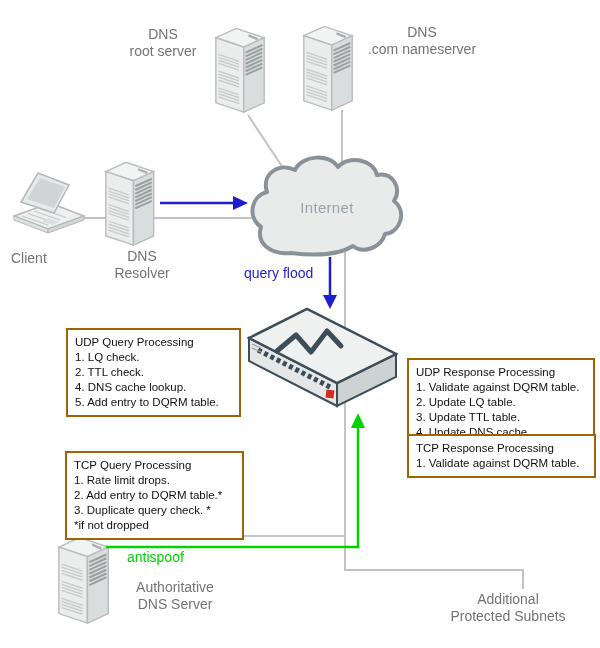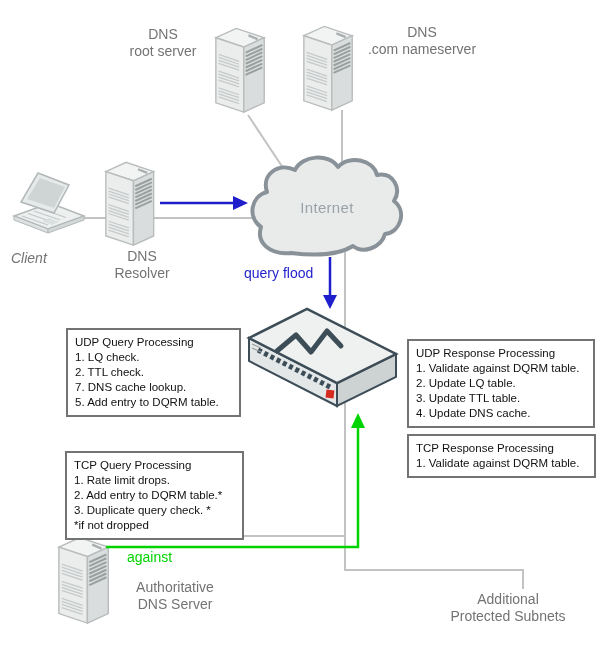--- a/index.html
+++ b/index.html
@@ -5,21 +5,21 @@
   html,body{margin:0;padding:0;background:#fff;}
   .canvas{position:relative;width:600px;height:648px;background:#ffffff;
           font-family:"Liberation Sans",sans-serif;overflow:hidden;}
   svg.layer{position:absolute;left:0;top:0;}
   .lbl{position:absolute;white-space:pre-line;font-size:14px;line-height:17px;
        color:#737373;text-align:center;}
   .lbl.alignleft{text-align:left;}
   .lbl.blue{color:#1e1ecc;}
   .lbl.green{color:#00d400;}
   .lbl.internet{color:#9aa1a8;font-weight:normal;font-size:15px;letter-spacing:.3px;}
-  .pbox{position:absolute;background:#ffffff;border:2px solid #737373;
+  .pbox{position:absolute;background:#ffffff;border:2px solid #a16207;
         padding:5px 7px;font-size:11.5px;line-height:15px;color:#111;
         box-sizing:border-box;}
 </style>
 </head>
 <body>
 
 <div class="canvas">
 
   <svg class="layer" width="600" height="648" viewBox="0 0 600 648">
 
@@ -93,54 +93,54 @@
       <polygon points="358,413 351,428 365,428" fill="#00d400"></polygon>
     </g>
   </svg>
 
   <div class="lbl" style="left:98px;top:26px;width:130px;">DNS
 root server</div>
 
   <div class="lbl" style="left:348px;top:24px;width:148px;">DNS
 .com nameserver</div>
 
-  <div class="lbl alignleft" style="left:11px;top:250px;width:60px;font-style:italic;">Client</div>
+  <div class="lbl alignleft" style="left:11px;top:250px;width:60px;">Client</div>
 
   <div class="lbl" style="left:96px;top:248px;width:92px;">DNS
 Resolver</div>
 
   <div class="lbl internet" style="left:270px;top:199px;width:114px;">Internet</div>
 
   <div class="lbl blue alignleft" style="left:244px;top:265px;width:90px;">query flood</div>
 
-  <div class="lbl green alignleft" style="left:127px;top:549px;width:90px;">against</div>
+  <div class="lbl green alignleft" style="left:127px;top:549px;width:90px;">antispoof</div>
 
   <div class="lbl" style="left:116px;top:579px;width:118px;">Authoritative
 DNS Server</div>
 
   <div class="lbl" style="left:428px;top:591px;width:160px;">Additional
 Protected Subnets</div>
 
   <div class="pbox" style="left:66px;top:328px;width:175px;">
     <div>UDP Query Processing</div>
     <div>1. LQ check.</div>
     <div>2. TTL check.</div>
-    <div>7. DNS cache lookup.</div>
+    <div>4. DNS cache lookup.</div>
     <div>5. Add entry to DQRM table.</div>
   </div>
 
   <div class="pbox" style="left:65px;top:451px;width:179px;">
     <div>TCP Query Processing</div>
     <div>1. Rate limit drops.</div>
     <div>2. Add entry to DQRM table.*</div>
     <div>3. Duplicate query check. *</div>
     <div>*if not dropped</div>
   </div>
 
-  <div class="pbox" style="left:407px;top:339px;width:188px;">
+  <div class="pbox" style="left:407px;top:358px;width:188px;">
     <div>UDP Response Processing</div>
     <div>1. Validate against DQRM table.</div>
     <div>2. Update LQ table.</div>
     <div>3. Update TTL table.</div>
     <div>4. Update DNS cache.</div>
   </div>
 
   <div class="pbox" style="left:407px;top:434px;width:189px;">
     <div>TCP Response Processing</div>
     <div>1. Validate against DQRM table.</div>

